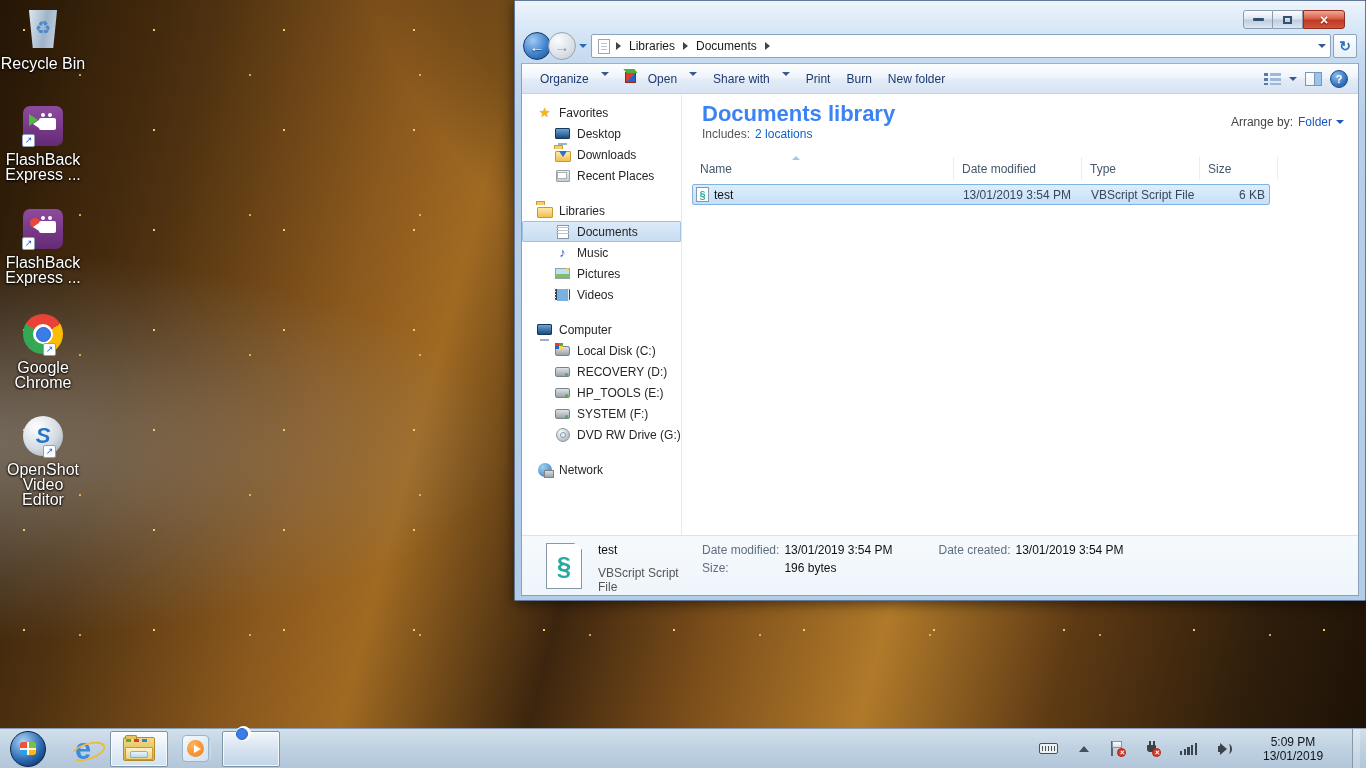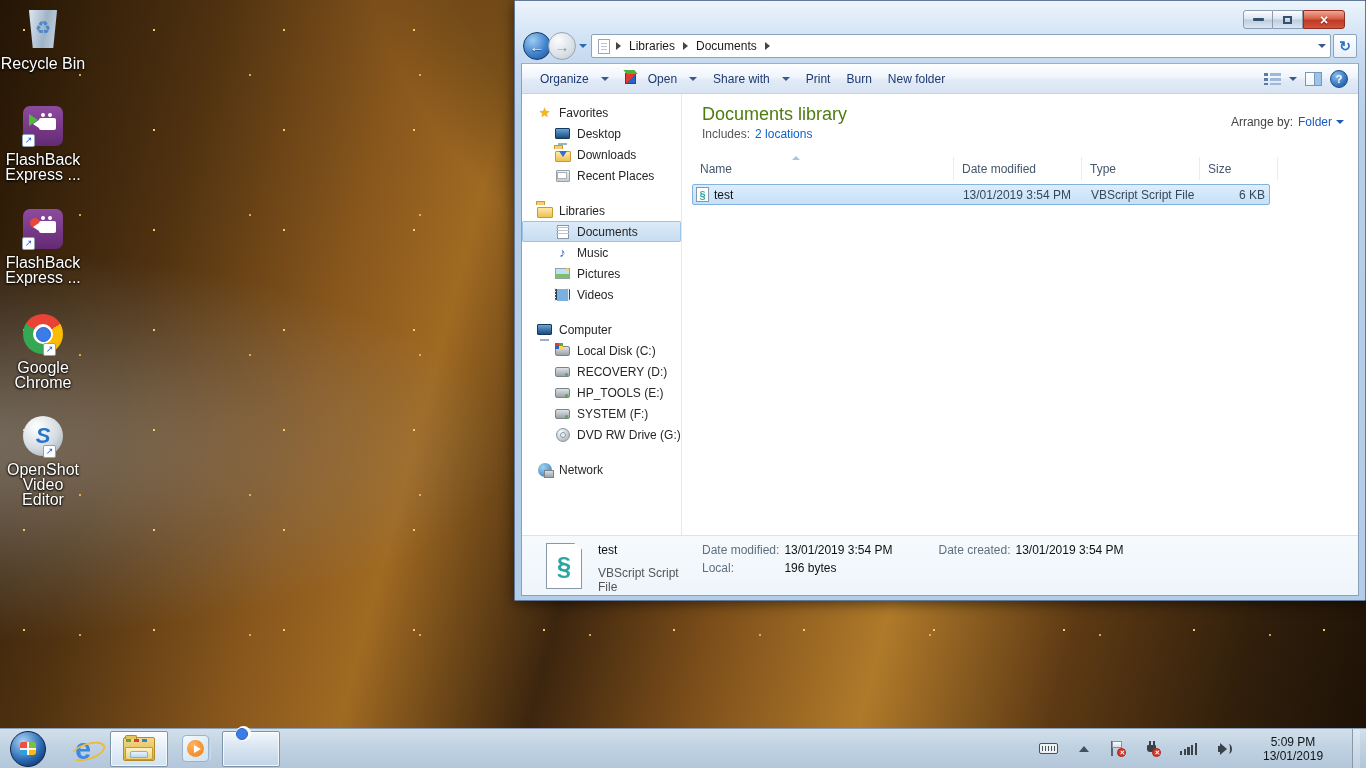--- a/index.html
+++ b/index.html
@@ -67,21 +67,21 @@
   .searchbox{width:250px;height:24px;margin-left:6px;background:#fff;border:1px solid #8aa4c0;border-radius:2px;display:flex;align-items:center;padding:0 6px;flex:none}
   .searchbox input{flex:1;border:none;outline:none;font-family:"Liberation Sans",sans-serif;font-size:12px;font-style:italic;color:#7a828a;min-width:0;background:transparent}
   .mag{width:13px;height:13px;position:relative;flex:none}
   .mag:before{content:"";position:absolute;left:1px;top:1px;width:8px;height:8px;border:2px solid #3a76c4;border-radius:50%}
   .mag:after{content:"";position:absolute;right:0;bottom:0;width:5px;height:2px;background:#3a76c4;transform:rotate(45deg)}
 
   .win-body{background:#fff;height:533px;border:1px solid #8aa0b8;border-top:1px solid #9ab0c6;display:flex;flex-direction:column}
 
   
   .cmdbar{height:30px;background:linear-gradient(#fdfeff,#f0f5fc 45%,#e2ebf7 55%,#d8e3f2);border-bottom:1px solid #c4d3e6;display:flex;align-items:center;padding:0 10px;color:#1e3a6e}
-  .cmd{display:flex;align-items:center;gap:12px;padding:4px 8px;border-radius:3px;cursor:pointer}
+  .cmd{display:flex;gap:12px;padding:4px 8px;border-radius:3px;cursor:pointer}
   .cube{width:11px;height:11px;background:linear-gradient(135deg,#e23b2e 0 55%,#2a62c4 55%);border:1px solid #8a2a1e;position:relative}
   .cube:before{content:"";position:absolute;left:-1px;top:-4px;width:11px;height:4px;background:#4fae3c;transform:skewX(40deg)}
   .cmd-right{margin-left:auto;display:flex;align-items:center;gap:8px}
   .views-ic{width:17px;height:13px;background:
       linear-gradient(#5a7aa8 0 0) 0 1px/4px 3px no-repeat,
       linear-gradient(#9db8d8 0 0) 6px 1px/11px 3px no-repeat,
       linear-gradient(#5a7aa8 0 0) 0 6px/4px 3px no-repeat,
       linear-gradient(#9db8d8 0 0) 6px 6px/11px 3px no-repeat,
       linear-gradient(#5a7aa8 0 0) 0 11px/4px 3px no-repeat,
       linear-gradient(#9db8d8 0 0) 6px 11px/11px 3px no-repeat}
@@ -119,21 +119,21 @@
   .i-led:after{content:"";position:absolute;right:3px;bottom:4px;width:3px;height:3px;border-radius:50%;background:#4fae3c}
   .i-dvd{width:14px;height:14px;border-radius:50%;background:radial-gradient(circle at 35% 30%,#ffffff,#cfd6dc 45%,#96a4b0);border:1px solid #8898a4}
   .i-dvd:after{content:"";position:absolute;inset:0;margin:auto;width:4px;height:4px;border-radius:50%;background:#e8edf2;border:1px solid #8898a4}
   .i-net{width:14px;height:14px;border-radius:50%;background:radial-gradient(circle at 35% 30%,#9fd2ef,#2a70b8)}
   .i-net:after{content:"";position:absolute;right:-1px;bottom:0;width:8px;height:6px;background:linear-gradient(#d8dde2,#9aa4ae);border:1px solid #7a828a}
   .i-vbs{width:13px;height:15px;background:#fff;border:1px solid #8898a8;color:#2aa8a0;font-size:11px;font-weight:bold;line-height:14px;text-align:center}
 
   
   .content{flex:1;position:relative;min-width:0;padding-top:9px}
   .libhead{padding:0 14px 0 20px;display:flex;align-items:flex-start}
-  .libtitle{font-size:18px;color:#4d7c0f;font-weight:normal;line-height:22px}
+  .libtitle{font-size:22px;color:#3b82f6;font-weight:bold;line-height:22px}
   .includes{margin-top:2px;color:#555}
   .includes a{color:#0a62c8;text-decoration:none;margin-left:5px;cursor:pointer}
   .arrange{margin-left:auto;margin-top:12px;color:#444;display:flex;align-items:center;gap:5px}
   .arrange .val{color:#1a58c2;cursor:pointer;display:flex;align-items:center;gap:4px}
   .lgrid{display:grid;grid-template-columns:262px 128px 118px 78px}
   .lheader{margin:16px 0 0 10px;height:23px;color:#44576e;position:relative}
   .lheader .hc{display:flex;align-items:center;padding-left:8px;border-right:1px solid #e7edf5;cursor:pointer}
   .sortup{position:absolute;left:100px;top:-1px;width:0;height:0;border-left:4px solid transparent;border-right:4px solid transparent;border-bottom:4px solid #a8c4e0}
   .lrow{margin:4px 0 0 10px;height:21px;align-items:center;border:1px solid #84b2e0;border-radius:2px;background:linear-gradient(#ddeefb,#c6e0f8);width:578px;color:#37475a;cursor:pointer}
   .lrow .name{display:flex;align-items:center;gap:5px;padding-left:3px;color:#111}
@@ -458,21 +458,21 @@
 
       <div class="details">
         <div class="bigvbs">§</div>
         <div class="d-name">
           <div class="n1">test</div>
           <div class="n2">VBScript Script File</div>
         </div>
         <div class="d-group">
           <div class="d-lab">Date modified:</div>
           <div class="d-val">13/01/2019 3:54 PM</div>
-          <div class="d-lab">Local:</div>
+          <div class="d-lab">Size:</div>
           <div class="d-val">196 bytes</div>
         </div>
         <div class="d-group g2">
           <div class="d-lab">Date created:</div>
           <div class="d-val">13/01/2019 3:54 PM</div>
         </div>
       </div>
     </div>
   </div>
 

